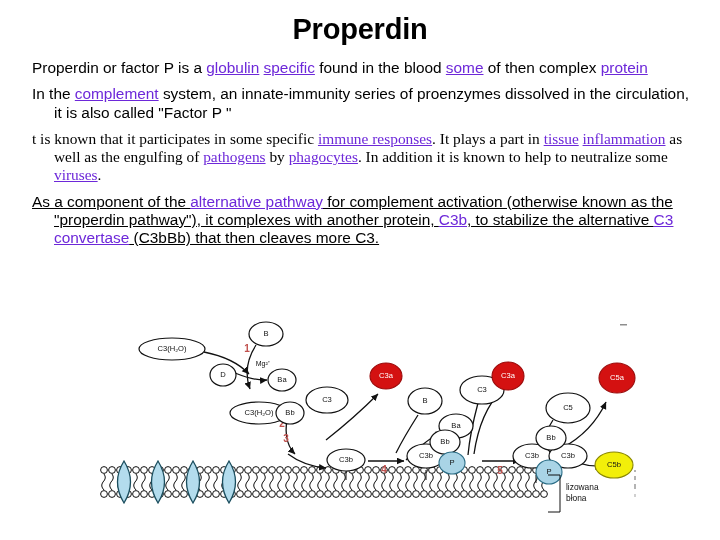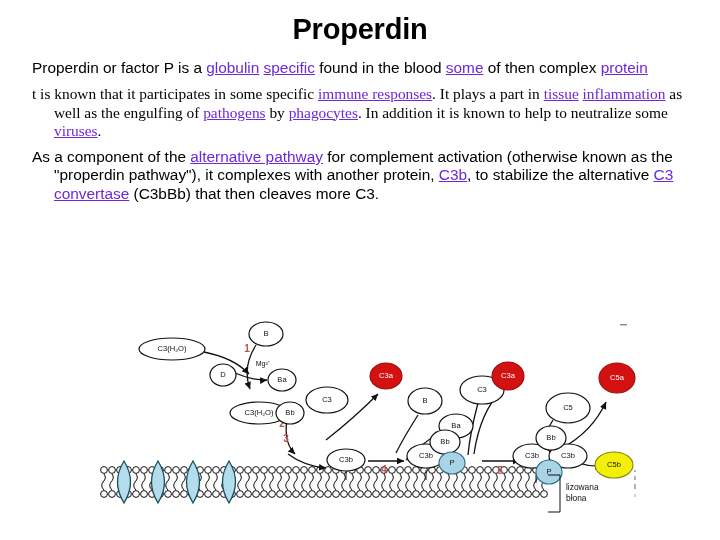--- a/index.html
+++ b/index.html
@@ -18,41 +18,44 @@
     position:absolute;left:32px;top:59px;width:662px;
   }
   .para{
     font-size:15.4px;line-height:1.185;margin:0 0 7px 0;
     text-indent:0;padding-left:22px;
   }
   .para > .first{margin-left:-22px;}
   .p1{margin-bottom:8px;}
   .p2{margin-bottom:8px;}
   .p3{margin-bottom:8px;font-family:Liberation Serif, serif;}
-  .p4{margin-bottom:16px;}
+  .p4{margin-bottom:16px;text-decoration:underline;}
   .b{font-weight:normal;}
   .lnk{color:#6d28d9;text-decoration:underline;text-underline-offset:1px;}
 
   
   .diagram{position:absolute;left:96px;top:320px;width:580px;height:220px;}
   .diagram svg{display:block;}
 </style>
 </head>
 <body>
 
 <div id="slide">
 
   <div class="title">Properdin</div>
 
   <div class="body-block">
 
     <p class="para p1">
       <span class="first"><span class="b">Properdin or factor P</span><span> is a </span><span class="lnk">globulin</span><span> </span><span class="lnk">specific</span><span> found in the blood </span><span class="lnk">some</span><span> of then complex </span><span class="lnk">protein</span></span>
     </p>
 
+    <p class="para p2">
+      <span class="first"><span> In the </span><span class="lnk">complement</span><span> system, an innate-immunity series of proenzymes dissolved in the circulation, it is also called "Factor P "</span></span>
+    </p>
 
     <p class="para p3">
       <span class="first"><span>t is known that it participates in some specific </span><span class="lnk">immune responses</span><span>. It plays a part in </span><span class="lnk">tissue</span><span> </span><span class="lnk">inflammation</span><span> as well as the engulfing of </span><span class="lnk">pathogens</span><span> by </span><span class="lnk">phagocytes</span><span>. In addition it is known to help to neutralize some </span><span class="lnk">viruses</span><span>.</span></span>
     </p>
 
     <p class="para p4">
       <span class="first"><span>As a component of the </span><span class="lnk">alternative pathway</span><span> for complement activation (otherwise known as the "properdin pathway"), it complexes with another protein, </span><span class="lnk">C3b</span><span>, to stabilize the alternative </span><span class="lnk">C3 convertase</span><span> (C3bBb) that then cleaves more C3.</span></span>
     </p>
   </div>
 

